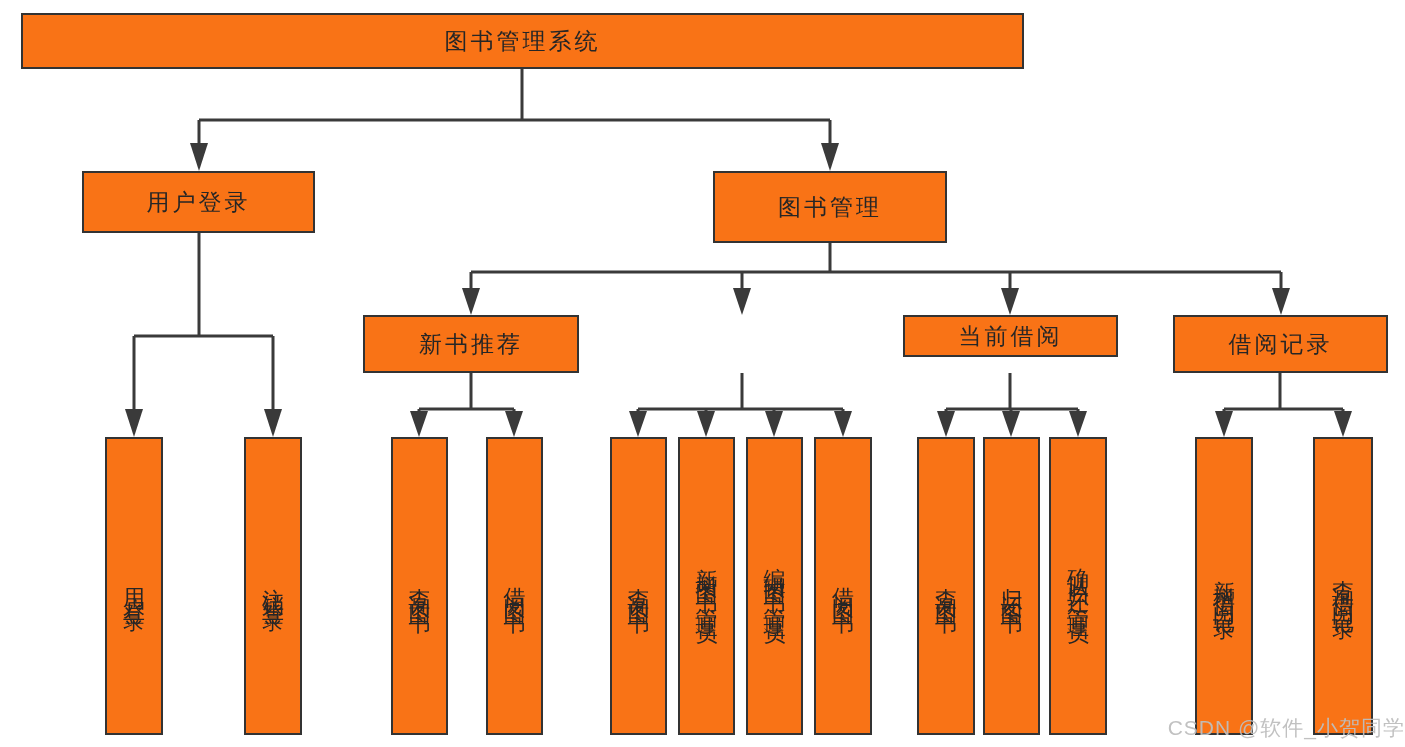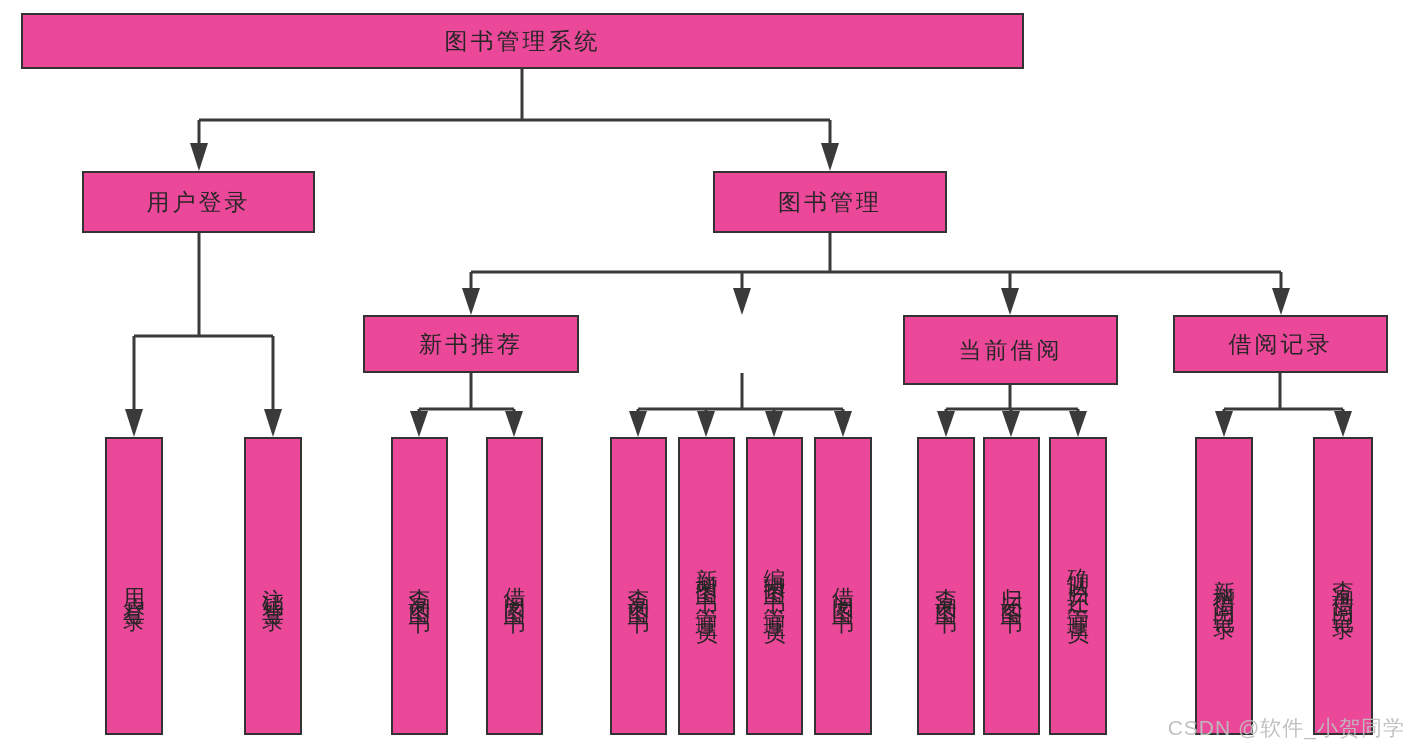--- a/index.html
+++ b/index.html
@@ -28,21 +28,21 @@
     stroke-width: 3;
     fill: none;
   }
   #connectors polygon {
     fill: #3a3a3a;
     stroke: none;
   }
   .node {
     position: absolute;
     box-sizing: border-box;
-    background: #ec4899;
+    background: #f97316;
     border: 2.5px solid #333333;
     display: flex;
     align-items: center;
     justify-content: center;
     color: #262626;
     z-index: 2;
     text-align: center;
   }
   .h-node {
     font-size: 23px;
@@ -61,24 +61,24 @@
     bottom: 5px;
     font-size: 21px;
     letter-spacing: 1px;
     color: rgba(190, 190, 190, 0.95);
     z-index: 3;
     white-space: nowrap;
   }
   
   #n-root           { left: 21px;   top: 13px;  width: 1003px; height: 56px; }
   #n-user-login     { left: 82px;   top: 171px; width: 233px;  height: 62px; }
-  #n-book-mgmt      { left: 713px;  top: 171px; width: 234px;  height: 62px; }
+  #n-book-mgmt      { left: 713px;  top: 171px; width: 234px;  height: 72px; }
   #n-new-book-rec   { left: 363px;  top: 315px; width: 216px;  height: 58px; }
   #n-book-borrow    { left: 635px;  top: 315px; width: 215px;  height: 58px; }
-  #n-current-borrow { left: 903px;  top: 315px; width: 215px;  height: 70px; }
+  #n-current-borrow { left: 903px;  top: 315px; width: 215px;  height: 42px; }
   #n-borrow-records { left: 1173px; top: 315px; width: 215px;  height: 58px; }
   #n-login          { left: 105px;  top: 437px; width: 58px;   height: 298px; }
   #n-logout         { left: 244px;  top: 437px; width: 58px;   height: 298px; }
   #n-nbr-query      { left: 391px;  top: 437px; width: 57px;   height: 298px; }
   #n-nbr-borrow     { left: 486px;  top: 437px; width: 57px;   height: 298px; }
   #n-bb-query       { left: 610px;  top: 437px; width: 57px;   height: 298px; }
   #n-bb-add         { left: 678px;  top: 437px; width: 57px;   height: 298px; }
   #n-bb-edit        { left: 746px;  top: 437px; width: 57px;   height: 298px; }
   #n-bb-borrow      { left: 814px;  top: 437px; width: 58px;   height: 298px; }
   #n-cb-query       { left: 917px;  top: 437px; width: 58px;   height: 298px; }

